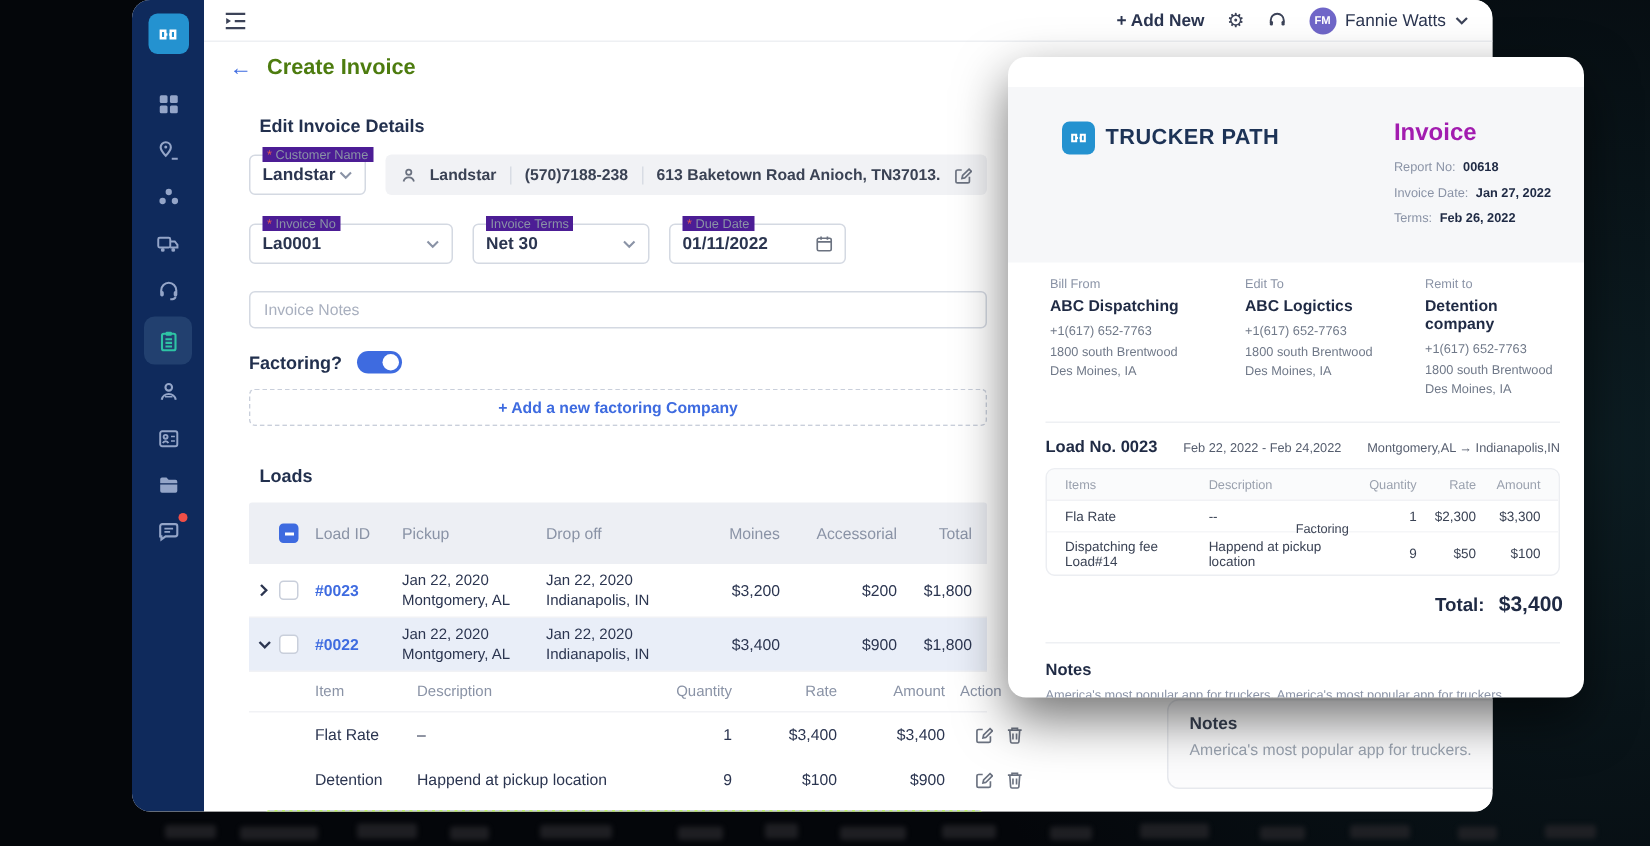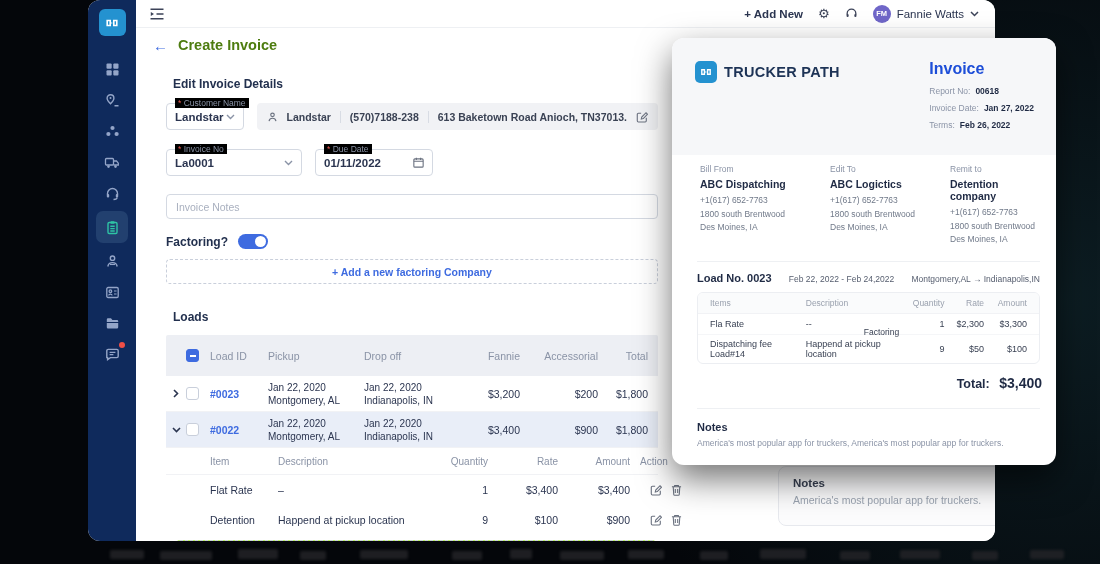--- a/index.html
+++ b/index.html
@@ -40,21 +40,21 @@
   .page-title-row { display:flex; align-items:center; gap:10px; margin:9px 0 0 17px; }
   .back-arrow { color:#3e6be0; font-size:15px; line-height:1; background:none; border:none; cursor:pointer; }
   .page-title { font-size:14.5px; font-weight:700; color:#4d7c0f; }
 
   .form-area { position:relative; margin:24px 0 0 30px; width:492px; }
   .section-h { font-size:12px; font-weight:700; color:#22304e; margin:0 0 12px 7px; }
 
   .frow { display:flex; gap:13px; margin-bottom:18px; }
   .fieldbox { position:relative; border:1px solid #d4d9e2; border-radius:4px; height:27px;
               display:flex; align-items:center; padding:0 8px; background:#fff; cursor:pointer; }
-  .fieldbox .flabel { position:absolute; top:-6px; left:8px; background:#000000; padding:0 3px;
+  .fieldbox .flabel { position:absolute; top:-6px; left:8px; background:#4c1d95; padding:0 3px;
                       font-size:8.5px; color:#8a93a6; white-space:nowrap; }
   .req::before { content:"* "; color:#e8584f; }
   .fval { font-size:11.5px; font-weight:700; color:#2b3550; flex:1; }
   .f-cust { width:136px; }
   .f-sm { width:118px; }
   .chev, .cal { color:#8a93a6; display:flex; }
 
   .cust-chip { flex:1; background:#f1f2f5; border-radius:4px; height:27px; display:flex; align-items:center;
                gap:9px; padding:0 10px; align-self:center; }
   .chip-txt { font-size:10.5px; font-weight:600; color:#3a4254; white-space:nowrap; }
@@ -100,26 +100,26 @@
   
   .bg-notes { position:absolute; left:690px; top:466px; width:276px; height:60px; background:#fcfcfd;
               border:1px solid #e7e9ee; border-radius:8px; padding:10px 14px; }
   .bg-notes-h { font-size:11.5px; font-weight:700; color:#3a4254; margin-bottom:5px; }
   .bg-notes-t { font-size:10.5px; color:#9aa3b0; }
 
   
   .card { position:absolute; left:672px; top:38px; width:384px; height:427px; background:#fff;
           border-radius:12px; box-shadow:0 14px 34px rgba(0,0,0,.55); overflow:hidden; }
   .pc-head { height:117px; background:#f6f7f9; display:flex; justify-content:space-between;
-             padding:22px 22px 0 23px; }
+             padding:22px 22px 0 36px;margin-top:20px; }
   .brand { display:flex; align-items:center; gap:7px; height:24px; }
   .brand-tile { width:22px; height:22px; border-radius:5px; background:#2492d0; display:flex;
                 align-items:center; justify-content:center; }
   .brand-name { font-size:14.5px; font-weight:800; color:#1d3356; letter-spacing:.3px; white-space:nowrap; }
-  .pc-title { font-size:16px; font-weight:700; color:#1d4ed8; text-align:left; margin-bottom:8px; }
+  .pc-title { font-size:16px; font-weight:700; color:#a21caf; text-align:left; margin-bottom:8px; }
   .meta-row { display:flex; gap:5px; font-size:8.5px; margin-bottom:7px; }
   .meta-l { color:#8a93a6; }
   .meta-v { color:#1f2a44; font-weight:700; }
 
   .parties { display:grid; grid-template-columns:130px 120px 1fr; padding:9px 26px 0 28px; }
   .p-label { font-size:8.5px; color:#8a93a6; margin-bottom:4px; }
   .p-name { font-size:10.5px; font-weight:700; color:#1f2a44; margin-bottom:4px; }
   .p-line { font-size:8.5px; color:#707989; line-height:1.6; width:92px; }
   .pc-div { height:1px; background:#eef0f3; margin:14px 16px 0 25px; }
 
@@ -334,20 +334,29 @@
           <div class="fieldbox f-sm" style="width:136px;">
             <span class="flabel req">Invoice No</span>
             <span class="fval">La0001</span>
             <span class="chev">
                 <svg width="9" height="6" viewBox="0 0 9 6">
                   <path d="M1 1 l3.5 3.5 L8 1" fill="none" stroke="#8a93a6" stroke-width="1.4"></path>
                 </svg>
               </span>
           </div>
           <div class="fieldbox f-sm">
+            <span class="flabel">Invoice Terms</span>
+            <span class="fval">Net 30</span>
+            <span class="chev">
+                <svg width="9" height="6" viewBox="0 0 9 6">
+                  <path d="M1 1 l3.5 3.5 L8 1" fill="none" stroke="#8a93a6" stroke-width="1.4"></path>
+                </svg>
+              </span>
+          </div>
+          <div class="fieldbox f-sm">
             <span class="flabel req">Due Date</span>
             <span class="fval">01/11/2022</span>
             <span class="cal">
                 <svg width="11" height="11" viewBox="0 0 13 13">
                   <g fill="none" stroke="#6b7280" stroke-width="1.3">
                     <rect x="1" y="2.2" width="11" height="9.8" rx="1.2"></rect>
                     <path d="M1 5 h11 M4 0.8 v2.6 M9 0.8 v2.6"></path>
                   </g>
                 </svg>
               </span>
@@ -368,21 +377,21 @@
         
         <div class="section-h loads-h">Loads</div>
 
         <div class="loads-table">
           <div class="lt-grid lt-head">
             <span></span>
             <span class="chk ind"></span>
             <span>Load ID</span>
             <span>Pickup</span>
             <span>Drop off</span>
-            <span class="r">Fannie</span>
+            <span class="r">Moines</span>
             <span class="r">Accessorial</span>
             <span class="r">Total</span>
           </div>
 
           <div class="lt-grid lt-row">
             <span class="row-chev">
                 <svg width="6" height="9" viewBox="0 0 6 9">
                   <path d="M1 1 l3.5 3.5 L1 8" fill="none" stroke="#2b3550" stroke-width="1.6"></path>
                 </svg>
               </span>

